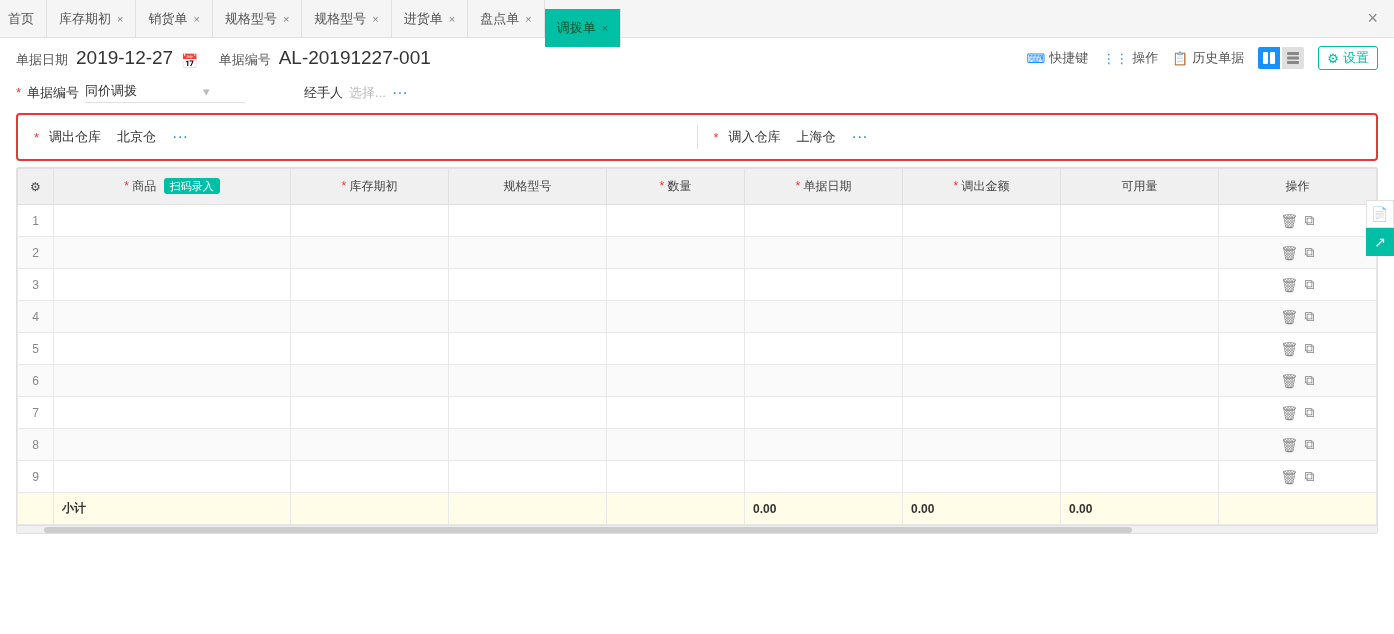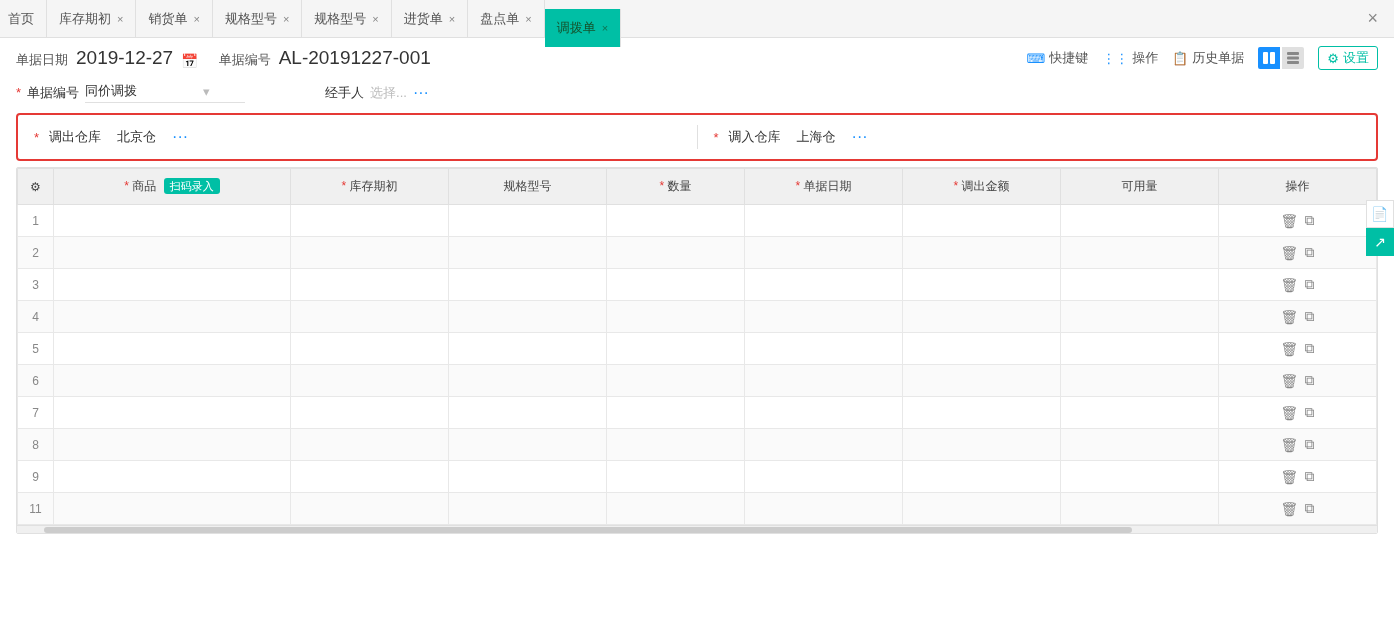--- a/index.html
+++ b/index.html
@@ -329,21 +329,21 @@
 
 <div style="display:flex; align-items:center; padding: 4px 16px 4px 16px; gap:40px;">
   <div style="display:flex; align-items:center; gap:6px;">
     <span class="req">*</span>
     <span>单据编号</span>
     <div class="biz-select">
       <span>同价调拨</span>
       <span style="color:#bbb; margin-left:60px;">▾</span>
     </div>
   </div>
-  <div style="display:flex; align-items:center; gap:6px; margin-left: 40px;">
+  <div style="display:flex; align-items:center; gap:6px; margin-left: 19px;">
     <span>经手人</span>
     <span class="person-placeholder">选择...</span>
     <span style="color:#1890ff; cursor:pointer; font-size:16px;">···</span>
   </div>
 </div>
 
 <div class="warehouse-section">
   <div class="wh-field">
     <span class="req-star">*</span>
     <span>调出仓库</span>
@@ -535,35 +535,30 @@
       <td></td>
       <td></td>
       <td></td>
       <td>
         <div class="op-icons">
           <span class="op-icon" title="删除">🗑</span>
           <span class="op-icon" title="复制">⧉</span>
         </div>
       </td>
     </tr>
-        <tr>
-    <td class="row-num">11</td>
+        <tr class="subtotal-row">
+    <td class="row-num" colspan="1"></td>
+    <td>小计</td>
     <td></td>
     <td></td>
     <td></td>
+    <td>0.00</td>
+    <td>0.00</td>
+    <td>0.00</td>
     <td></td>
-    <td></td>
-    <td></td>
-    <td></td>
-    <td>
-      <div class="op-icons">
-        <span class="op-icon">🗑</span>
-        <span class="op-icon">⧉</span>
-      </div>
-    </td>
   </tr>
       </tbody>
   </table>
   <div class="scroll-bar-h">
     <div class="scroll-thumb-h"></div>
   </div>
 </div>
 
 <div class="right-panel">
   <div class="right-panel-btn">📄</div>

